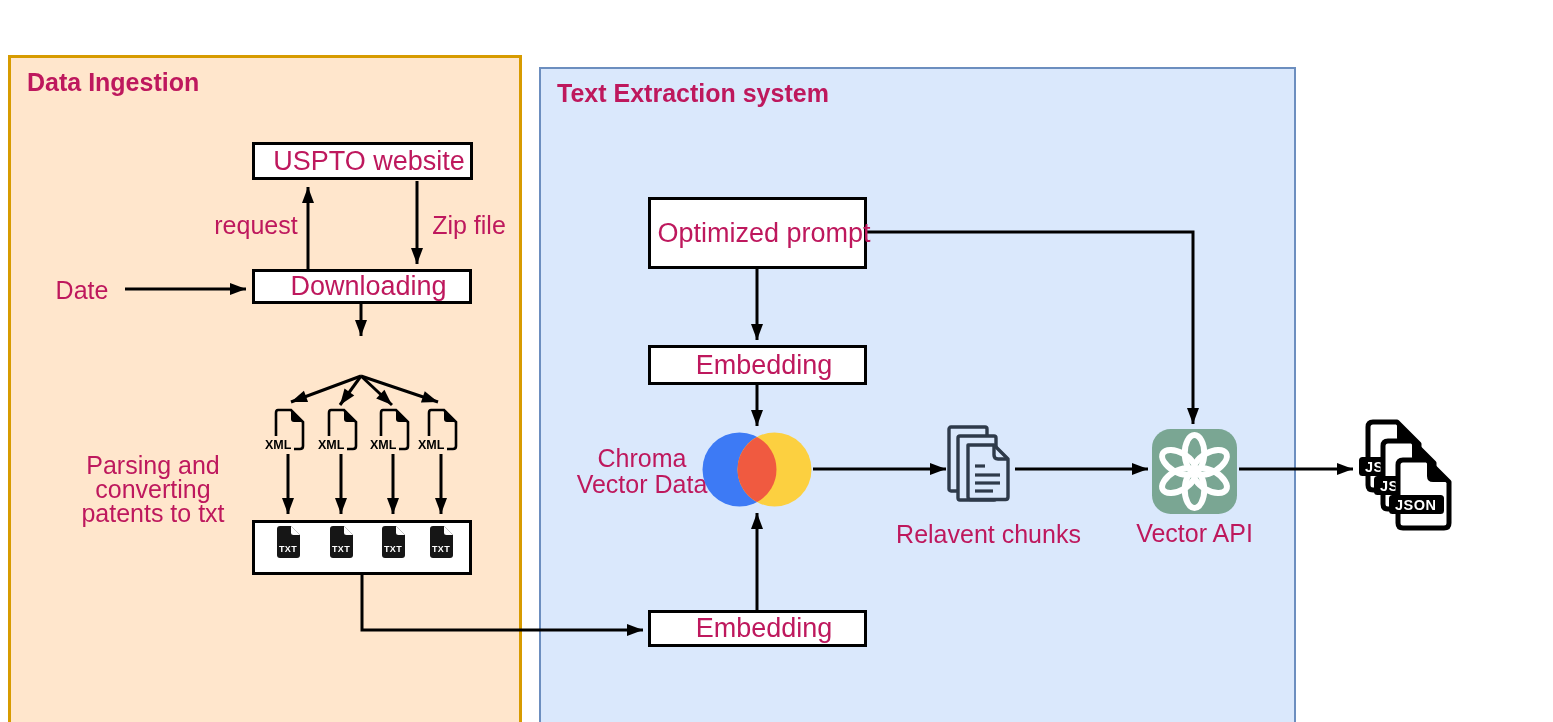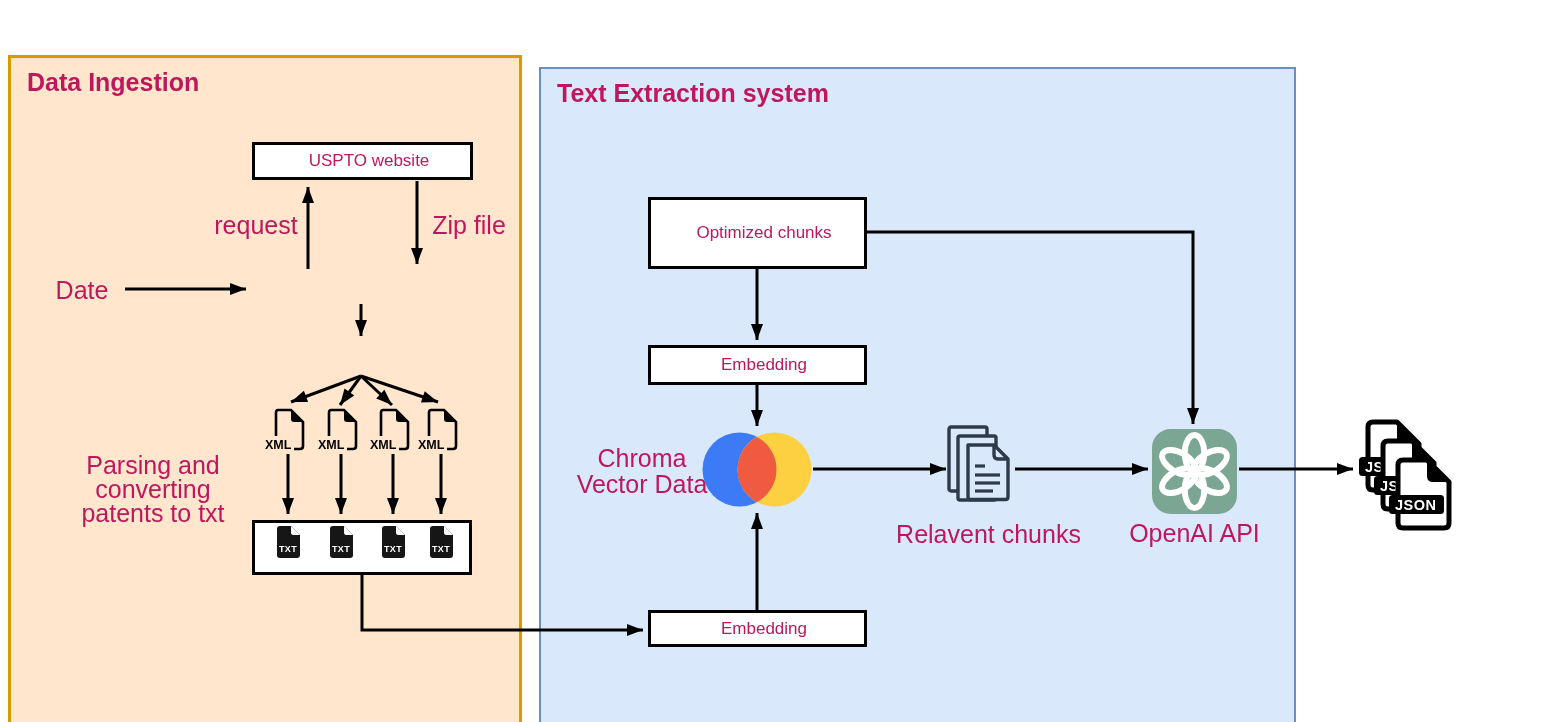--- a/index.html
+++ b/index.html
@@ -23,21 +23,21 @@
     background: #dae8fc; border: 2px solid #6c8ebf;
   }
   .panel-title {
     position: absolute; left: 16px; top: 10px;
     font-size: 25px; font-weight: bold; white-space: nowrap;
   }
   .node {
     position: absolute; box-sizing: border-box;
     background: #ffffff; border: 3px solid #000000;
     display: flex; align-items: center; justify-content: center;
-    font-size: 17px; white-space: nowrap; z-index: 3; padding-left: 13px;
+    font-size: 27px; white-space: nowrap; z-index: 3; padding-left: 13px;
   }
   .lbl {
     position: absolute; font-size: 25px; text-align: center;
     line-height: 24px; z-index: 3;
   }
   .icon { position: absolute; z-index: 4; }
   #arrows { position: absolute; left: 0; top: 0; z-index: 2; pointer-events: none; }
   svg text { font-family: "Liberation Sans", sans-serif; }
 </style>
 </head>
@@ -76,20 +76,21 @@
       <path d="M757,338 V379" marker-end="url(#ah)"></path>
       <path d="M757,563 V466" marker-end="url(#ah)"></path>
       <path d="M813,422 H946" marker-end="url(#ah)"></path>
       <path d="M1015,422 H1148" marker-end="url(#ah)"></path>
       <path d="M867,185 H1193 V377" marker-end="url(#ah)"></path>
       <path d="M1239,422 H1353" marker-end="url(#ah)"></path>
     </g>
   </svg>
 
   <div class="node" style="left:252px; top:95px;  width:221px; height:38px;">USPTO website</div>
+  <div class="node" style="left:252px; top:222px; width:220px; height:35px;">Downloading</div>
   <div class="node" style="left:252px; top:473px; width:220px; height:55px;"></div>
 
   <div class="lbl" style="left:54px;  top:231px; width:56px;">Date</div>
   <div class="lbl" style="left:212px; top:166px; width:88px;">request</div>
   <div class="lbl" style="left:430px; top:166px; width:78px;">Zip file</div>
   <div class="lbl" style="left:28px; top:406px; width:250px;">
     <div>Parsing and converting</div>
     <div>patents to txt</div>
   </div>
 
@@ -132,21 +133,21 @@
     <path d="M6,2 H17 L26,11 V31 Q26,34 23,34 H6 Q3,34 3,31 V5 Q3,2 6,2 Z" fill="#161616"></path>
     <path d="M17,2 L26,11 H19.5 Q17,11 17,8.5 Z" fill="#ffffff"></path>
     <text x="14" y="28" text-anchor="middle" font-size="9" font-weight="bold" fill="#fff" letter-spacing="0.3">TXT</text>
   </svg>
   <svg class="icon" style="left:427px; top:477px;" width="28" height="36" viewBox="0 0 28 36">
     <path d="M6,2 H17 L26,11 V31 Q26,34 23,34 H6 Q3,34 3,31 V5 Q3,2 6,2 Z" fill="#161616"></path>
     <path d="M17,2 L26,11 H19.5 Q17,11 17,8.5 Z" fill="#ffffff"></path>
     <text x="14" y="28" text-anchor="middle" font-size="9" font-weight="bold" fill="#fff" letter-spacing="0.3">TXT</text>
   </svg>
 
-  <div class="node" style="left:648px; top:150px; width:219px; height:72px;">Optimized chunks</div>
+  <div class="node" style="left:648px; top:150px; width:219px; height:72px;">Optimized prompt</div>
   <div class="node" style="left:648px; top:298px; width:219px; height:40px;">Embedding</div>
   <div class="node" style="left:648px; top:563px; width:219px; height:37px;">Embedding</div>
 
   <svg class="icon" style="left:701px; top:384px;" width="112" height="77" viewBox="0 0 112 77">
     <circle cx="38.5" cy="38.5" r="37" fill="#3d7af5"></circle>
     <circle cx="73.5" cy="38.5" r="37" fill="#fcd040"></circle>
     <path d="M56,5.9 A37,37 0 0 1 56,71.1 A37,37 0 0 1 56,5.9 Z" fill="#f05a40"></path>
   </svg>
   <div class="lbl" style="left:566px; top:398px; width:152px; line-height:26px;">
     <div>Chroma</div>
@@ -173,21 +174,21 @@
     <rect x="0" y="0" width="100" height="100" rx="22" fill="#7aa693"></rect>
     <g fill="none" stroke="#ffffff" stroke-width="7">
       <ellipse cx="50" cy="28.5" rx="11.5" ry="21.5"></ellipse>
       <ellipse cx="50" cy="28.5" rx="11.5" ry="21.5" transform="rotate(60 50 50)"></ellipse>
       <ellipse cx="50" cy="28.5" rx="11.5" ry="21.5" transform="rotate(120 50 50)"></ellipse>
       <ellipse cx="50" cy="28.5" rx="11.5" ry="21.5" transform="rotate(180 50 50)"></ellipse>
       <ellipse cx="50" cy="28.5" rx="11.5" ry="21.5" transform="rotate(240 50 50)"></ellipse>
       <ellipse cx="50" cy="28.5" rx="11.5" ry="21.5" transform="rotate(300 50 50)"></ellipse>
     </g>
   </svg>
-  <div class="lbl" style="left:1122px; top:474px; width:145px;">OpenAI API</div>
+  <div class="lbl" style="left:1122px; top:474px; width:145px;">Vector API</div>
 
   <svg class="icon" style="left:1358px; top:372px;" width="66" height="74" viewBox="0 0 66 74">
     <path d="M15,3 H39 L61,25 V66 Q61,71 56,71 H15 Q10,71 10,66 V8 Q10,3 15,3 Z" fill="#ffffff" stroke="#000" stroke-width="5" stroke-linejoin="round"></path>
     <path d="M39,3 L61,25 H45 Q39,25 39,19 Z" fill="#000"></path>
     <rect x="1" y="38" width="55" height="19" rx="3.5" fill="#000"></rect>
     <text x="7" y="53" font-size="14.5" font-weight="bold" fill="#fff" letter-spacing="0.5">JSON</text>
   </svg>
   <svg class="icon" style="left:1373px; top:391px;" width="66" height="74" viewBox="0 0 66 74">
     <path d="M15,3 H39 L61,25 V66 Q61,71 56,71 H15 Q10,71 10,66 V8 Q10,3 15,3 Z" fill="#ffffff" stroke="#000" stroke-width="5" stroke-linejoin="round"></path>
     <path d="M39,3 L61,25 H45 Q39,25 39,19 Z" fill="#000"></path>

